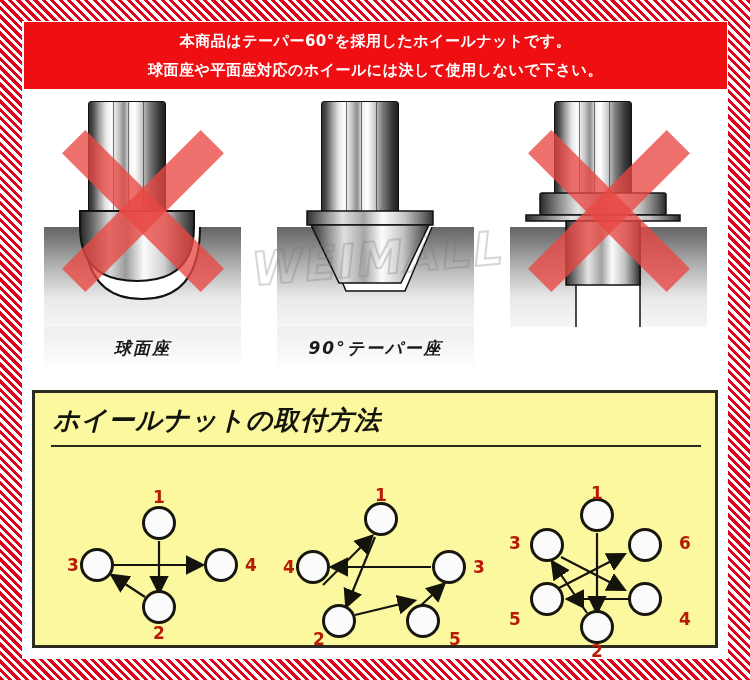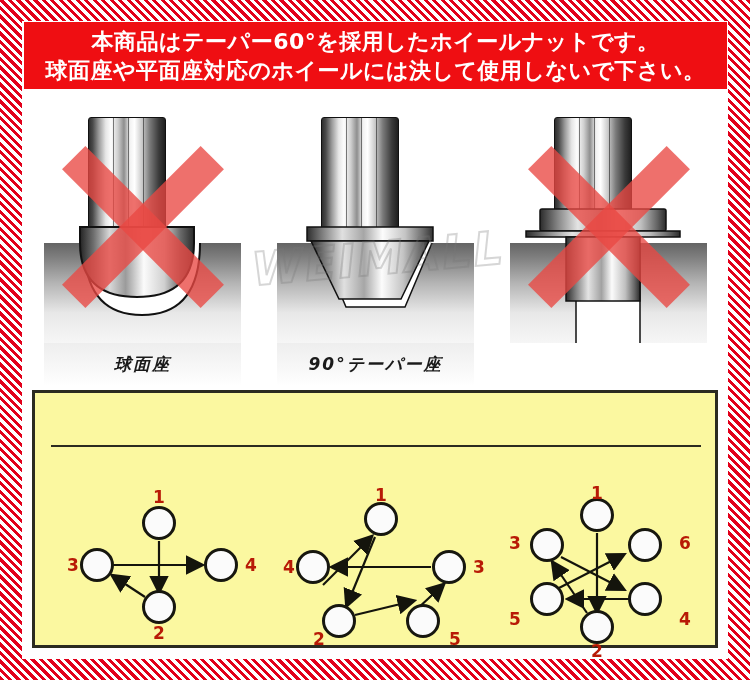--- a/index.html
+++ b/index.html
@@ -23,29 +23,29 @@
   }
 
   
   .banner{
     position:absolute;left:24px;top:22px;width:703px;height:67px;
     background:#ef0e12;
     display:flex;flex-direction:column;align-items:center;justify-content:center;
     box-sizing:border-box;
   }
   .banner-line{
-    color:#ffffff;font-weight:bold;font-size:22px;letter-spacing:0.5px;
+    color:#ffffff;font-weight:bold;font-size:15px;letter-spacing:0.5px;
     line-height:29px;white-space:nowrap;text-align:center;
     font-family:"DejaVu Sans","Liberation Sans",sans-serif;
   }
 
   
   .seats{position:absolute;left:24px;top:95px;width:703px;height:275px;}
   .seat{
-    position:absolute;top:16px;width:225px;height:275px;text-align:center;
+    position:absolute;top:0;width:225px;height:275px;text-align:center;
   }
   .seat.s0{left:6px;} .seat.s1{left:239px;} .seat.s2{left:472px;}
 
   .seat-art{position:absolute;left:0;top:0;width:225px;height:232px;}
 
   
   .hub{
     position:absolute;left:14px;bottom:0;width:197px;height:100px;
     background:linear-gradient(to bottom,#646464 0%,#7e7e7e 14%,#b4b4b4 40%,#e8e8e8 70%,#f6f6f6 100%);
   }
@@ -255,20 +255,21 @@
       <div class="xmark">
         <i class="a"></i>
           <i class="b"></i>
       </div>
     </div>
   </div>
 
   <div class="watermark">WEIMALL</div>
 
   <div class="panel">
+    <div class="panel-title">ホイールナットの取付方法</div>
     <div class="panel-rule"></div>
 
     <div class="patterns">
 
       <div class="pattern p0" id="pat0">
         <svg class="arrows">
           <defs>
             <marker id="ah4" markerWidth="9" markerHeight="9" refX="7" refY="4.5" orient="auto">
               <path d="M0,0 L9,4.5 L0,9 z" fill="#14140c"></path>
             </marker>

